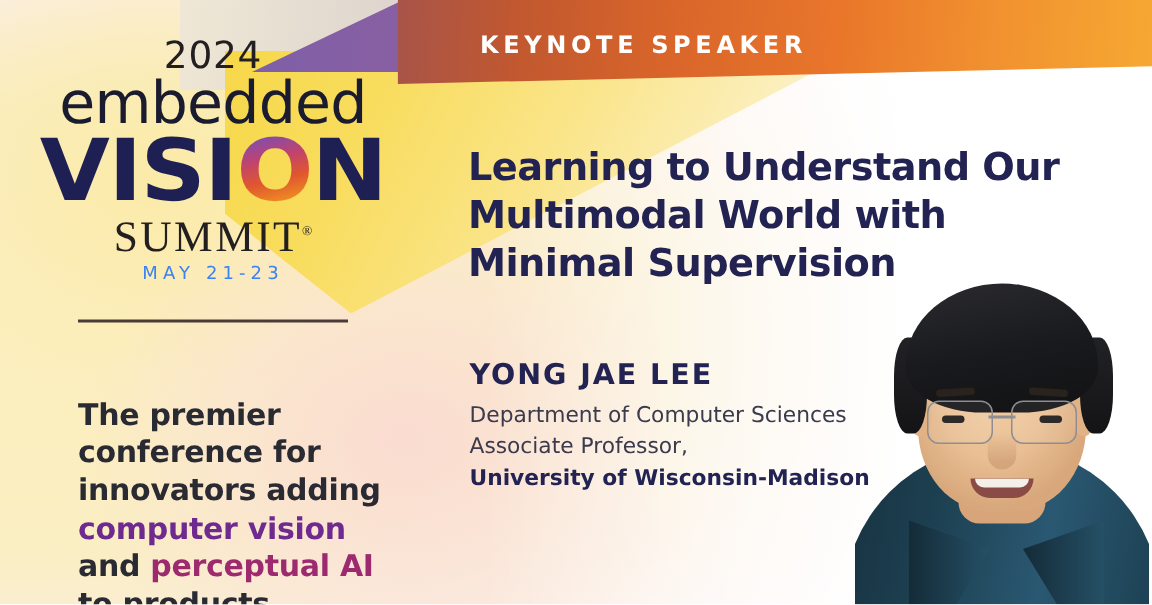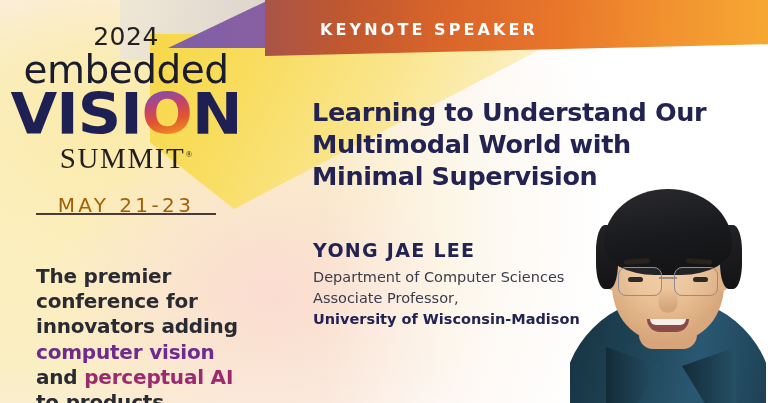--- a/index.html
+++ b/index.html
@@ -101,21 +101,21 @@
     top: 48px;
     right: 0;
     width: 58%;
     height: 355px;
     background: linear-gradient(90deg, rgba(255,255,255,0) 0%, rgba(255,255,255,0.55) 32%, #ffffff 64%);
   }
 
   
   .left-panel {
     position: absolute;
-    left: 0;
+    left: 16px;
     top: 0;
     width: 252px;
     height: 403px;
   }
 
   .logo-block {
     position: absolute;
     top: 24px;
     left: 0;
     width: 252px;
@@ -169,25 +169,25 @@
     margin-top: 2px;
   }
   .logo-summit sup {
     font-size: 9px;
     vertical-align: super;
     letter-spacing: 0;
   }
 
   .logo-dates {
     font-family: "DejaVu Sans", sans-serif;
-    font-size: 20px;
+    font-size: 12px;
     font-weight: 400;
     letter-spacing: 3.4px;
-    color: #a16207;
-    margin-top: 20px;
+    color: #3b82f6;
+    margin-top: 2px;
   }
 
   .divider {
     position: absolute;
     top: 213px;
     left: 36px;
     width: 180px;
     height: 2px;
     background: #4a3b36;
   }

